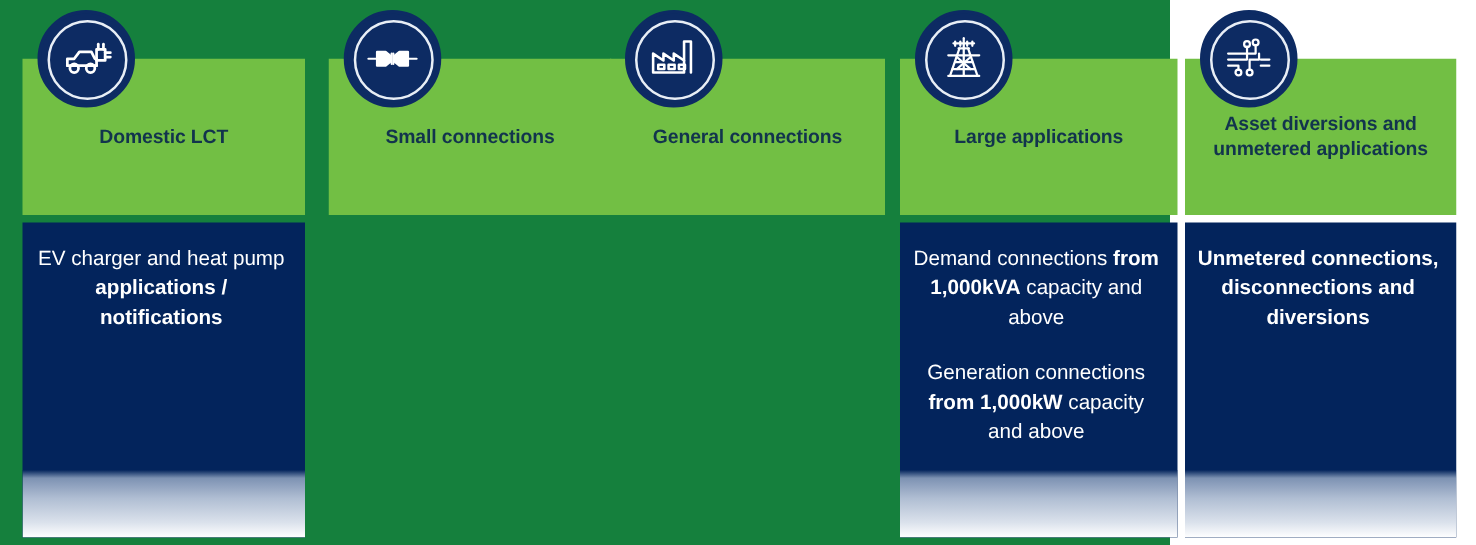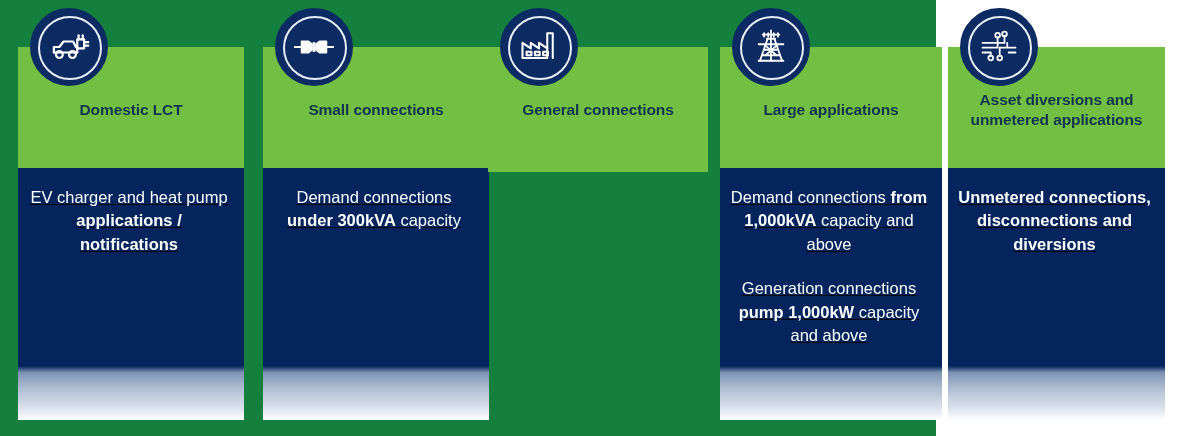--- a/index.html
+++ b/index.html
@@ -48,27 +48,26 @@
     line-height: 1.25;
     text-align: center;
     letter-spacing: -0.1px;
   }
 
   
   .blue-card {
     position: absolute;
     left: 0;
     right: 0;
-    top: 168px;
+    top: 178px;
     height: 252px;
     background: #03245c;
     box-sizing: border-box;
     padding: 18px 14px 0 10px;
     overflow: hidden;
-    text-decoration: underline;
   }
   
   .blue-card::after {
     content: "";
     position: absolute;
     left: 0; right: 0;
     bottom: 0;
     height: 54px;
     background: linear-gradient(to bottom,
         rgba(3,36,92,1) 0%,
@@ -157,23 +156,20 @@
         <path d="M54 25 L60 25"></path>
         <path d="M54 30 L60 30"></path>
       </svg>
     </div>
   </div>
 
   <div class="column" style="left:255px; width:226px;margin-left:8px;">
     <div class="green-card">
       <div class="green-title">Small connections</div>
     </div>
-    <div class="blue-card">
-      <div class="blue-text">Demand connections <b>under 300kVA</b> capacity</div>
-    </div>
     <div class="icon-badge">
       <span class="ring"></span>
       <svg viewBox="0 0 64 64" fill="#ffffff" stroke="#ffffff" stroke-width="2.6" stroke-linecap="round" stroke-linejoin="round">
         <path d="M4 32 L14 32"></path>
         <path d="M14 24 L24 24 L29 28 L29 36 L24 40 L14 40 Z"></path>
         <path d="M50 32 L60 32"></path>
         <path d="M50 24 L40 24 L35 28 L35 36 L40 40 L50 40 Z"></path>
         <path d="M31 26 L31 38" stroke-width="2.4"></path>
         <path d="M33 26 L33 38" stroke-width="2.4"></path>
       </svg>
@@ -195,21 +191,21 @@
       </svg>
     </div>
   </div>
 
   <div class="column" style="left:720px; width:222px;">
     <div class="green-card">
       <div class="green-title">Large applications</div>
     </div>
     <div class="blue-card">
       <div class="blue-text">Demand connections <b>from 1,000kVA</b> capacity and above</div>
-      <div class="blue-text">Generation connections <b>pump 1,000kW</b> capacity and above</div>
+      <div class="blue-text">Generation connections <b>from 1,000kW</b> capacity and above</div>
     </div>
     <div class="icon-badge">
       <span class="ring"></span>
       <svg viewBox="0 0 64 64" fill="none" stroke="#ffffff" stroke-width="2.6" stroke-linecap="round" stroke-linejoin="round">
         <path d="M32 8 L32 52"></path>
         <path d="M20 14 L44 14"></path>
         <path d="M22 12 L22 17"></path>
         <path d="M28 12 L28 17"></path>
         <path d="M36 12 L36 17"></path>
         <path d="M42 12 L42 17"></path>

